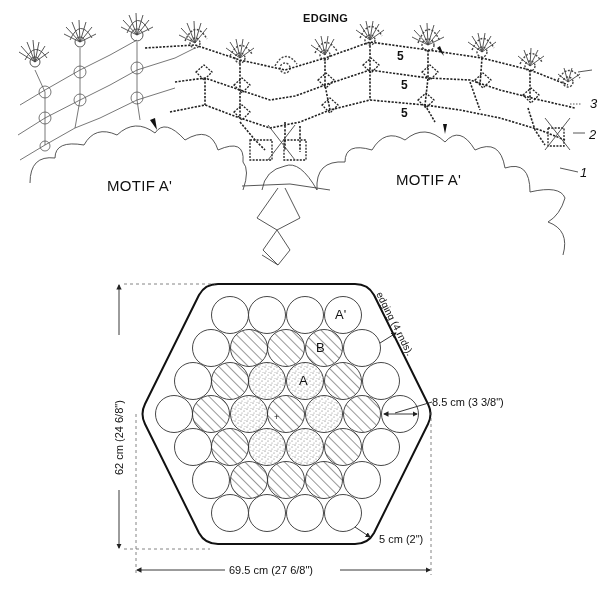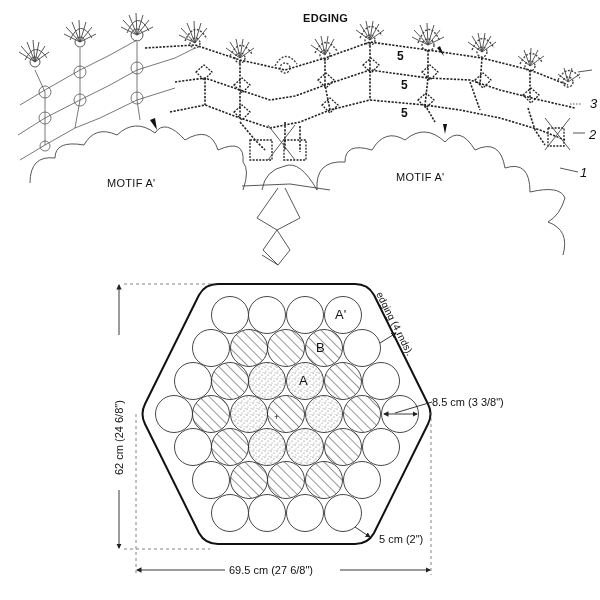--- a/index.html
+++ b/index.html
@@ -1,19 +1,19 @@
 <!DOCTYPE html>
 <html><head>
 <meta charset="utf-8">
 <style>
   html, body { margin: 0; padding: 0; background: #ffffff; }
   body { width: 600px; height: 600px; position: relative; overflow: hidden; font-family: "Liberation Sans", sans-serif; color: #1a1a1a; }
   .lbl { position: absolute; font-family: "Liberation Sans", sans-serif; color: #111; white-space: nowrap; }
   .title { font-size: 11px; font-weight: bold; letter-spacing: 0.3px; }
-  .motif { font-size: 11px; font-weight: normal; letter-spacing: 0.3px; }
+  .motif { font-size: 15px; font-weight: normal; letter-spacing: 0.3px; }
   .five { font-size: 12px; font-weight: bold; }
   .rownum { font-size: 13px; font-style: italic; }
   .dim { font-size: 10px; }
   svg { position: absolute; left: 0; top: 0; }
 </style>
 </head>
 <body>
 
 <svg width="600" height="275" viewBox="0 0 600 275">
   <defs>

